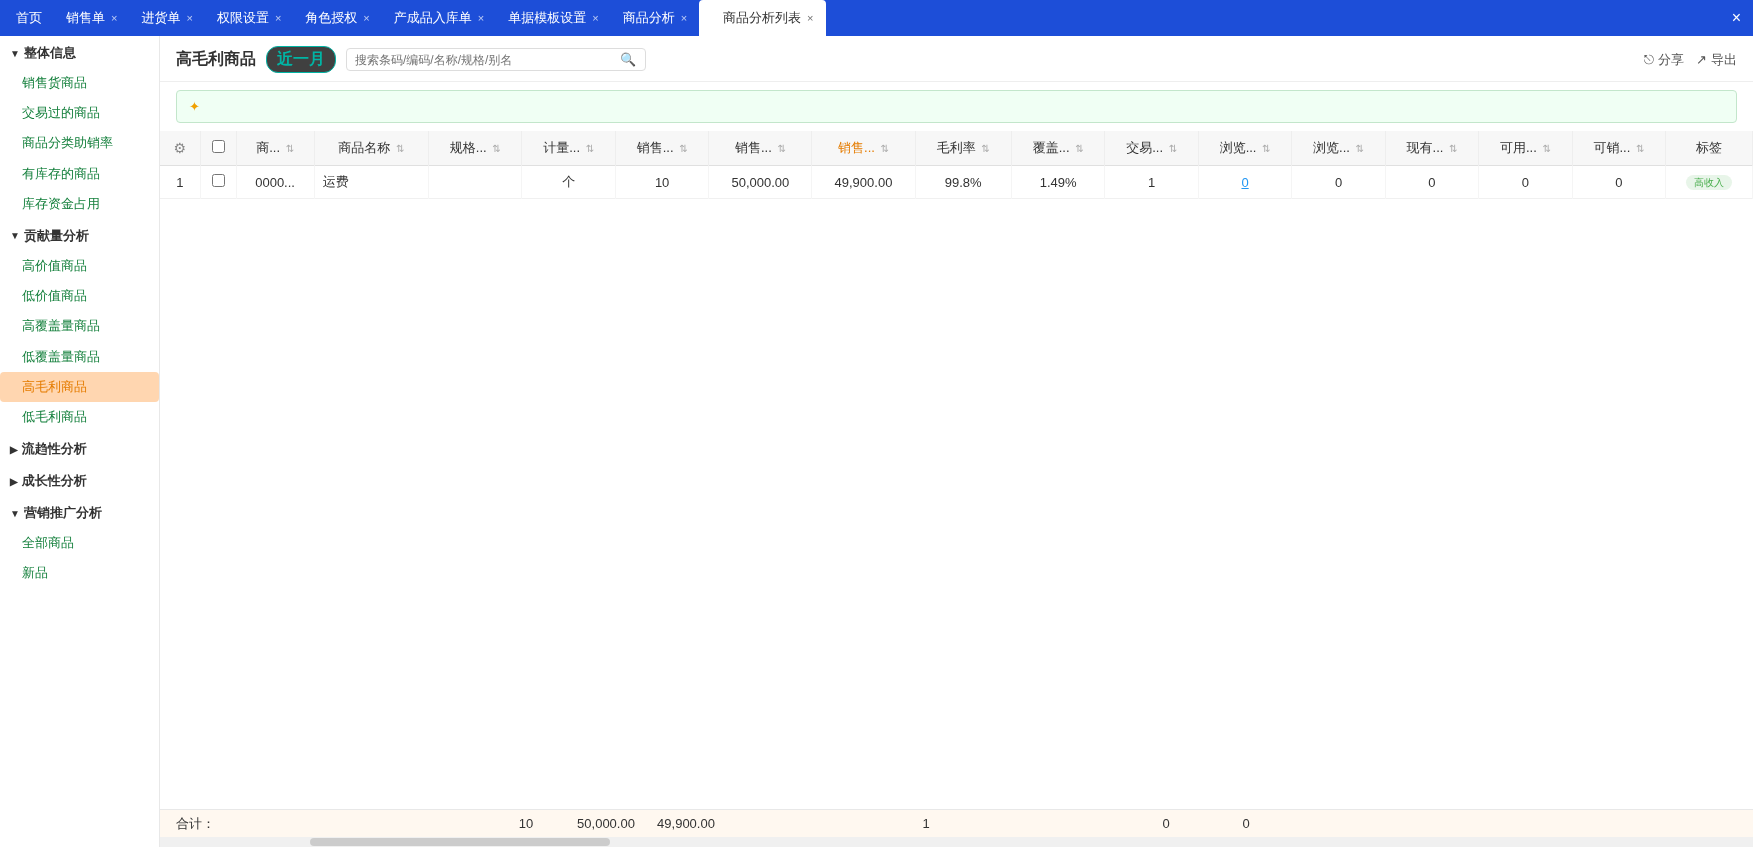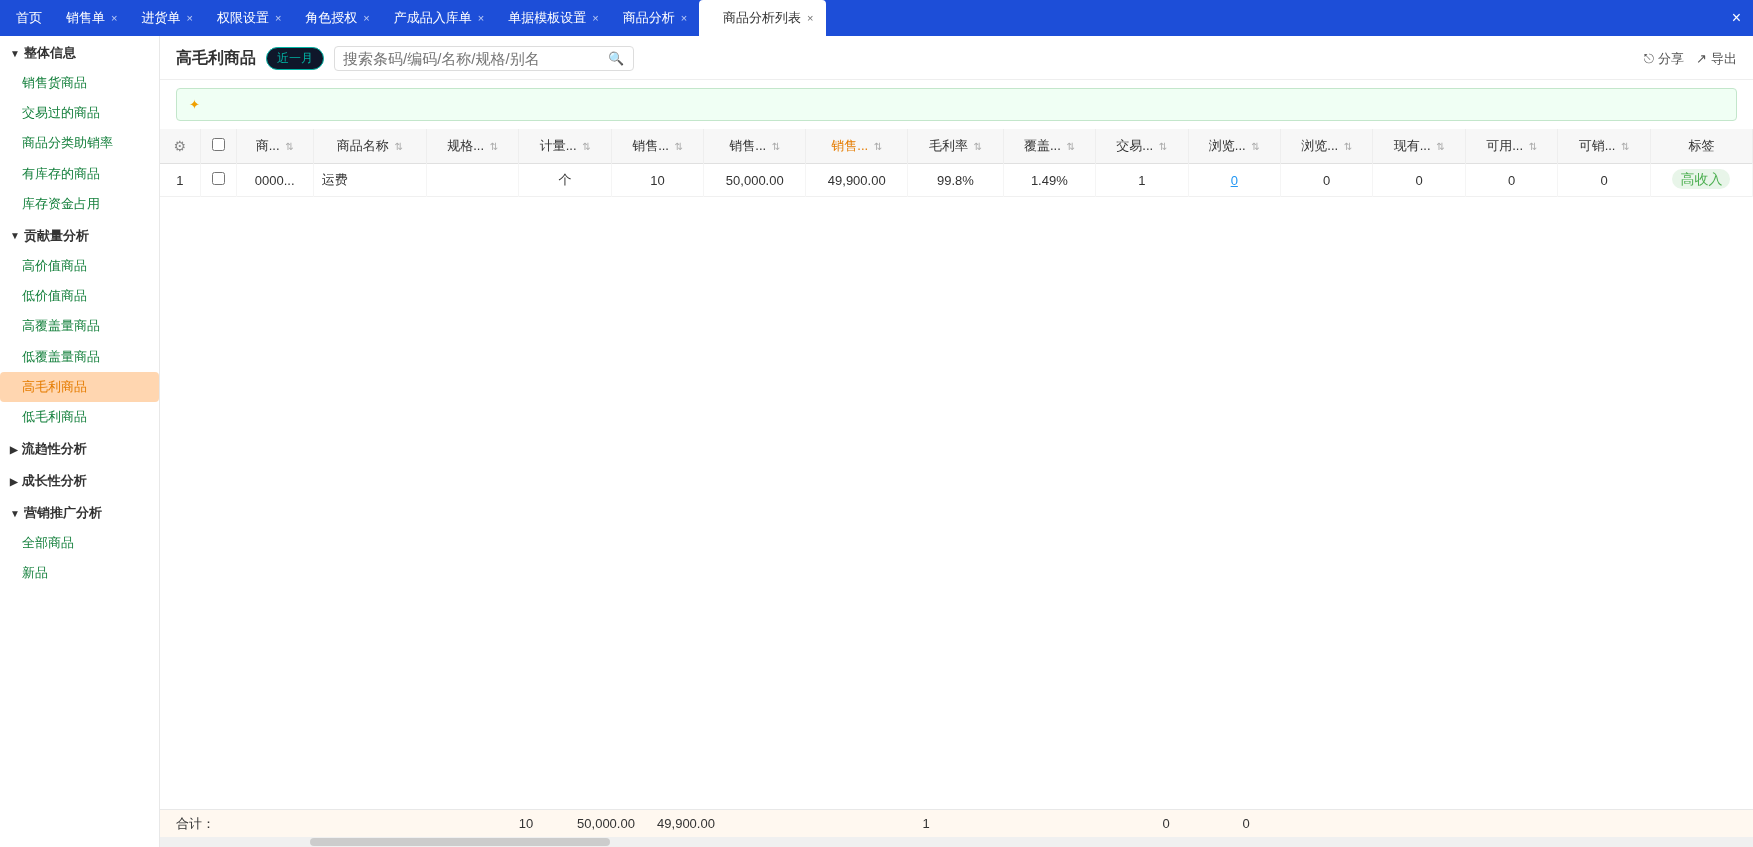--- a/index.html
+++ b/index.html
@@ -121,41 +121,42 @@
       padding: 10px 16px 8px 16px;
       border-bottom: 1px solid #eee;
       gap: 10px;
     }
     .content-title {
       font-size: 16px;
       font-weight: bold;
       color: #333;
     }
     .filter-btn {
-      background: #0f172a;
+      background: #404040;
       border: 1px solid #00b5a5;
       color: #00b5a5;
       border-radius: 12px;
       padding: 2px 10px;
-      font-size: 12px;
-      cursor: pointer;
+      font-size: 16px;
+      cursor: pointer;
+      font-weight: bold;
     }
     .search-box {
       display: flex;
       align-items: center;
       border: 1px solid #ddd;
       border-radius: 4px;
       padding: 3px 8px;
       flex: 1;
       max-width: 300px;
     }
     .search-box input {
       border: none;
       outline: none;
-      font-size: 15px;
+      font-size: 12px;
       color: #000000;
       width: 100%;
       background: transparent;
     }
     .search-icon {
       color: #999;
       font-size: 13px;
       margin-left: 4px;
     }
     .header-actions {
@@ -234,21 +235,21 @@
       border-right: 1px solid #f5f5f5;
       white-space: nowrap;
     }
     tbody td.text-left { text-align: left; }
     tbody td.link-style { color: #2196F3; cursor: pointer; text-decoration: underline; }
     .tag-high {
       background: #e8f5e9;
       color: #4caf50;
       border-radius: 10px;
       padding: 2px 8px;
-      font-size: 14px;
+      font-size: 10px;
     }
 
     
     .table-footer {
       height: 28px;
       background: #fff8f0;
       border-top: 1px solid #e8e8e8;
       display: flex;
       align-items: center;
       padding: 0 16px;

